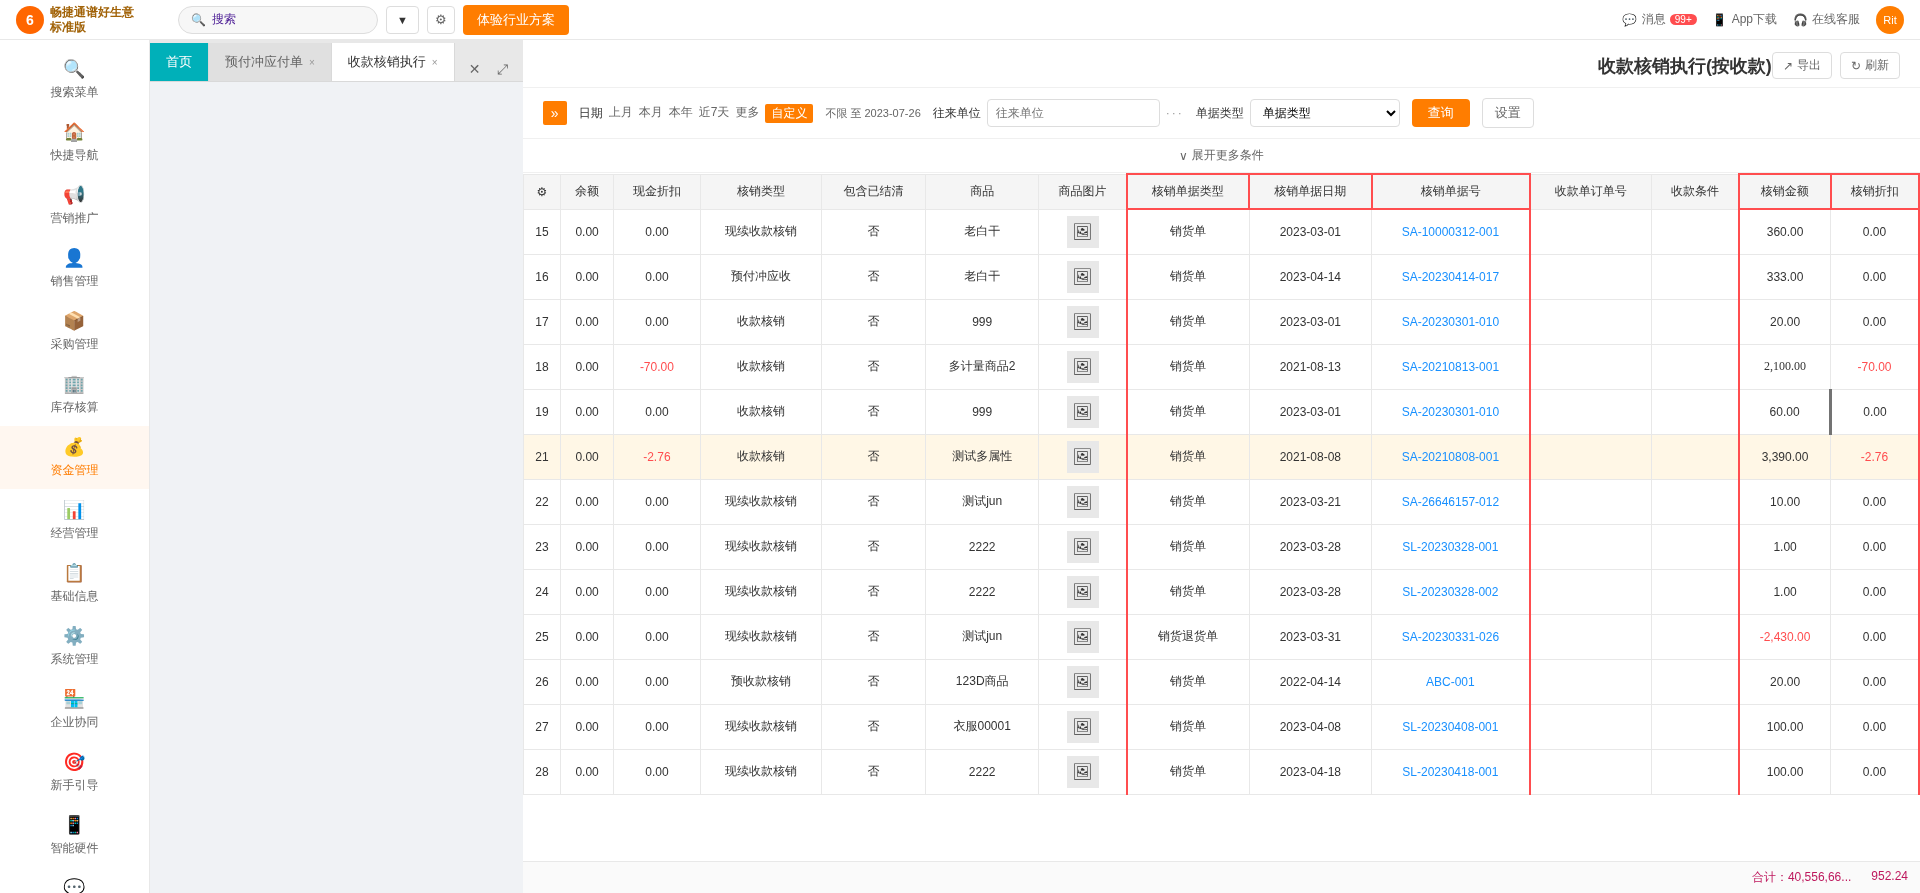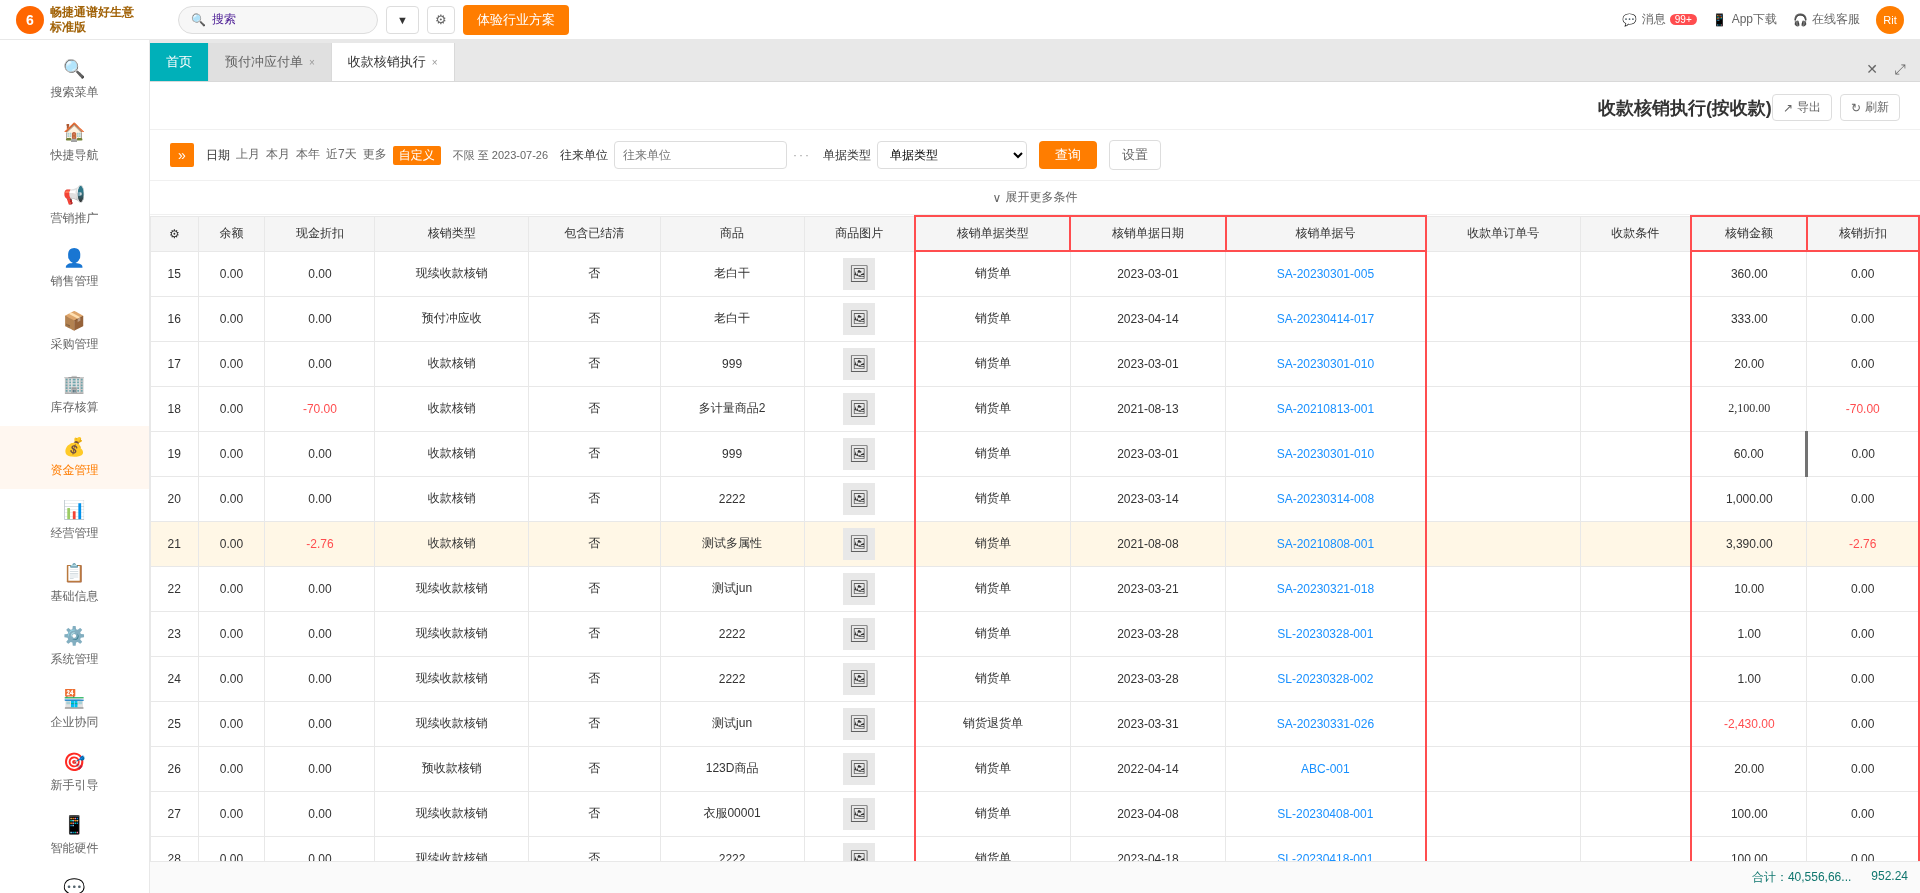--- a/index.html
+++ b/index.html
@@ -23,21 +23,21 @@
     
     .main-layout { display: flex; height: 853px; }
 
     
     .sidebar { width: 150px; background: #fff; border-right: 1px solid #e8e8e8; display: flex; flex-direction: column; padding: 8px 0; flex-shrink: 0; }
     .sidebar-item { display: flex; flex-direction: column; align-items: center; padding: 10px 8px; cursor: pointer; gap: 4px; color: #666; font-size: 12px; }
     .sidebar-item.active { color: #ff7d00; background: #fff7f0; }
     .sidebar-icon { font-size: 18px; }
 
     
-    .content-area { flex: 1; display: flex; flex-direction: column; background: #f0f2f5; overflow: hidden; }
+    .content-area { flex: 1; display: flex; flex-direction: row; background: #f0f2f5; overflow: hidden; }
 
     
     .tab-bar { height: 42px; background: #e8e8e8; display: flex; align-items: flex-end; padding: 0 0 0 0; border-bottom: 1px solid #d9d9d9; }
     .tab { height: 38px; padding: 0 16px; display: flex; align-items: center; gap: 6px; font-size: 13px; cursor: pointer; border-right: 1px solid #d9d9d9; background: #e0e0e0; color: #666; }
     .tab.home { background: #00b0b9; color: #fff; }
     .tab.active { background: #fff; color: #333; border-bottom: none; }
     .tab-close { font-size: 10px; color: #999; cursor: pointer; }
     .tab-spacer { flex: 1; }
     .tab-actions { display: flex; align-items: center; padding: 0 8px; gap: 4px; }
     .tab-action-btn { width: 24px; height: 24px; display: flex; align-items: center; justify-content: center; cursor: pointer; color: #666; font-size: 14px; }
@@ -68,21 +68,21 @@
     
     .table-container { flex: 1; overflow: auto; padding: 0; }
     table { width: 100%; border-collapse: collapse; font-size: 12px; }
     thead th { background: #f5f5f5; border: 1px solid #e8e8e8; padding: 8px 6px; text-align: center; white-space: nowrap; font-weight: normal; color: #333; position: sticky; top: 0; z-index: 1; }
     tbody td { border: 1px solid #e8e8e8; padding: 6px; text-align: center; white-space: nowrap; }
     tbody tr.highlighted { background: #fff7e6; }
     .red-text { color: #ff4d4f; }
     .link-text { color: #1890ff; cursor: pointer; }
 
     
-    .table-footer { height: 32px; background: #fafafa; border-top: 1px solid #e8e8e8; display: flex; align-items: center; padding: 0 12px; font-size: 12px; color: #0f766e; }
+    .table-footer { height: 32px; background: #fafafa; border-top: 1px solid #e8e8e8; display: flex; align-items: center; padding: 0 12px; font-size: 12px; color: #be185d; }
     .footer-totals { display: flex; gap: 20px; margin-left: auto; }
 
     
     ::-webkit-scrollbar { width: 6px; height: 6px; }
     ::-webkit-scrollbar-track { background: #f1f1f1; }
     ::-webkit-scrollbar-thumb { background: #ccc; border-radius: 3px; }
   </style>
 </head>
 <body>
 
@@ -286,21 +286,21 @@
     <td>0.00</td>
     <td class="">0.00</td>
     <td>现续收款核销</td>
     <td>否</td>
     <td>老白干</td>
     <td>
                   <div style="width:32px;height:32px;background:#e8e8e8;margin:auto;display:flex;align-items:center;justify-content:center;font-size:16px;">🖼</div>
                 </td>
     <td style="border-left:2px solid #ff4d4f; border-right:1px solid #e8e8e8;">销货单</td>
     <td>2023-03-01</td>
-    <td class="link-text" style="border-right:2px solid #ff4d4f;">SA-20230301-005</td>
+    <td class="link-text" style="border-right:2px solid #ff4d4f;">SA-10000312-001</td>
     <td></td>
     <td></td>
     <td class="" style="border-left:2px solid #ff4d4f; border-right:1px solid #e8e8e8;">360.00</td>
     <td class="" style="border-right:2px solid #ff4d4f;">0.00</td>
   </tr>
               <tr>
     <td>16</td>
     <td>0.00</td>
     <td class="">0.00</td>
     <td>预付冲应收</td>
@@ -364,38 +364,20 @@
                   <div style="width:32px;height:32px;background:#e8e8e8;margin:auto;display:flex;align-items:center;justify-content:center;font-size:16px;">🖼</div>
                 </td>
     <td style="border-left:2px solid #ff4d4f; border-right:1px solid #e8e8e8;">销货单</td>
     <td>2023-03-01</td>
     <td class="link-text" style="border-right:2px solid #ff4d4f;">SA-20230301-010</td>
     <td></td>
     <td></td>
     <td class="" style="border-left:2px solid #ff4d4f; border-right:3px solid #737373;">60.00</td>
     <td class="" style="border-right:2px solid #ff4d4f;">0.00</td>
   </tr>
-              <tr>
-    <td>20</td>
-    <td>0.00</td>
-    <td class="">0.00</td>
-    <td>收款核销</td>
-    <td>否</td>
-    <td>2222</td>
-    <td>
-                  <div style="width:32px;height:32px;background:#e8e8e8;margin:auto;display:flex;align-items:center;justify-content:center;font-size:16px;">🖼</div>
-                </td>
-    <td style="border-left:2px solid #ff4d4f; border-right:1px solid #e8e8e8;">销货单</td>
-    <td>2023-03-14</td>
-    <td class="link-text" style="border-right:2px solid #ff4d4f;">SA-20230314-008</td>
-    <td></td>
-    <td></td>
-    <td class="" style="border-left:2px solid #ff4d4f; border-right:1px solid #e8e8e8;">1,000.00</td>
-    <td class="" style="border-right:2px solid #ff4d4f;">0.00</td>
-  </tr>
               <tr class="highlighted">
     <td>21</td>
     <td>0.00</td>
     <td class="red-text">-2.76</td>
     <td>收款核销</td>
     <td>否</td>
     <td>测试多属性</td>
     <td>
                   <div style="width:32px;height:32px;background:#e8e8e8;margin:auto;display:flex;align-items:center;justify-content:center;font-size:16px;">🖼</div>
                 </td>
@@ -412,21 +394,21 @@
     <td>0.00</td>
     <td class="">0.00</td>
     <td>现续收款核销</td>
     <td>否</td>
     <td>测试jun</td>
     <td>
                   <div style="width:32px;height:32px;background:#e8e8e8;margin:auto;display:flex;align-items:center;justify-content:center;font-size:16px;">🖼</div>
                 </td>
     <td style="border-left:2px solid #ff4d4f; border-right:1px solid #e8e8e8;">销货单</td>
     <td>2023-03-21</td>
-    <td class="link-text" style="border-right:2px solid #ff4d4f;">SA-20230321-018</td>
+    <td class="link-text" style="border-right:2px solid #ff4d4f;">SA-26646157-012</td>
     <td></td>
     <td></td>
     <td class="" style="border-left:2px solid #ff4d4f; border-right:1px solid #e8e8e8;">10.00</td>
     <td class="" style="border-right:2px solid #ff4d4f;">0.00</td>
   </tr>
               <tr>
     <td>23</td>
     <td>0.00</td>
     <td class="">0.00</td>
     <td>现续收款核销</td>

